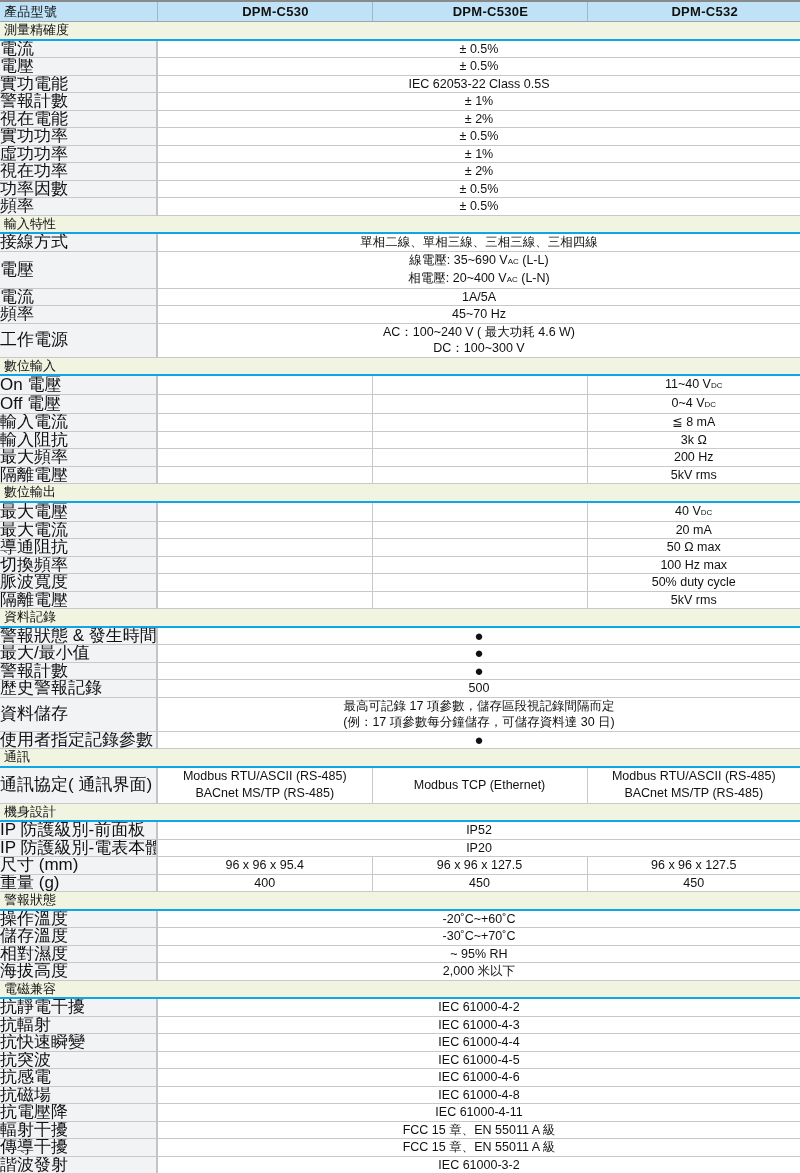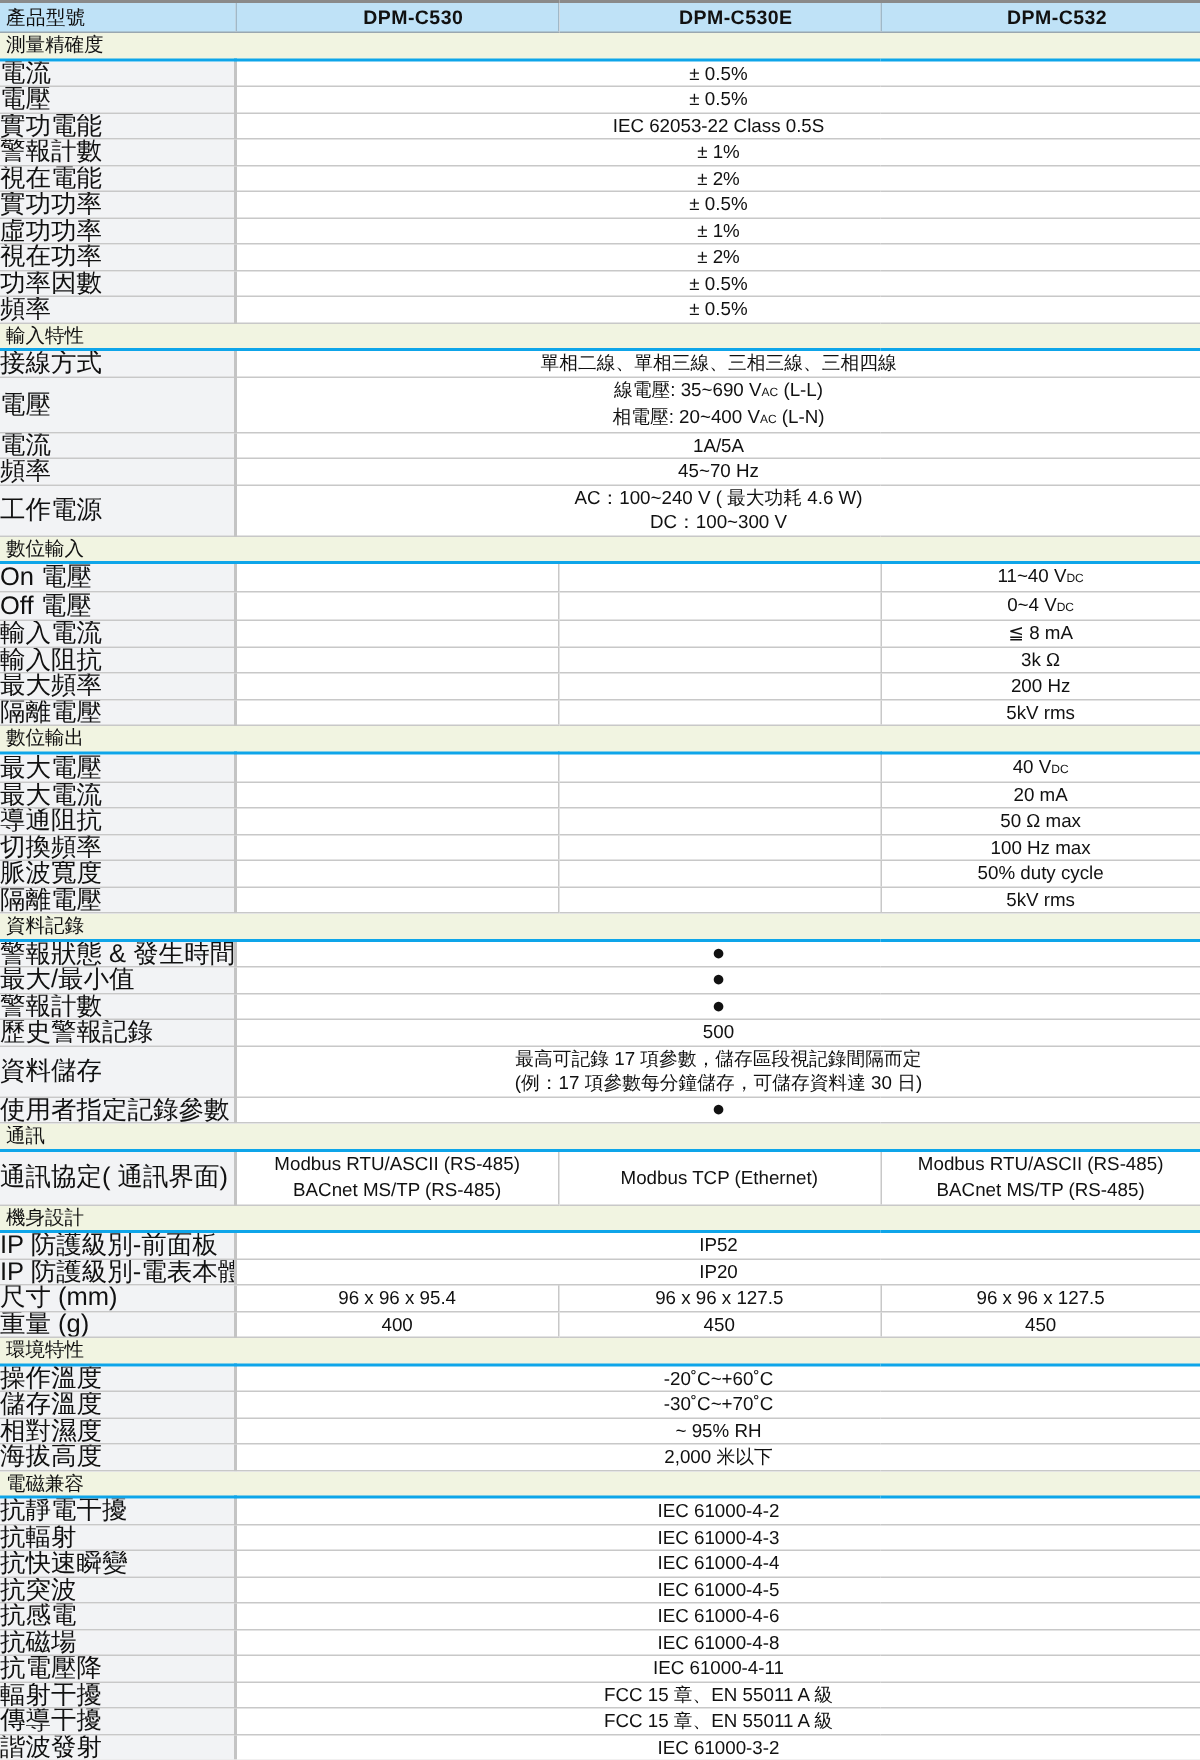--- a/index.html
+++ b/index.html
@@ -263,21 +263,21 @@
         <td class="val">96 x 96 x 127.5</td>
       </tr>
   <tr>
         <td class="lbl">重量 (g)</td>
         <td class="val">400</td>
         <td class="val">450</td>
         <td class="val">450</td>
       </tr>
 
   <tr class="section">
-    <td colspan="4">環境特性</td>
+    <td colspan="4">警報狀態</td>
   </tr>
   <tr>
         <td class="lbl">操作溫度</td>
         <td class="val" colspan="3">-20˚C~+60˚C</td>
       </tr>
   <tr>
         <td class="lbl">儲存溫度</td>
         <td class="val" colspan="3">-30˚C~+70˚C</td>
       </tr>
   <tr>

